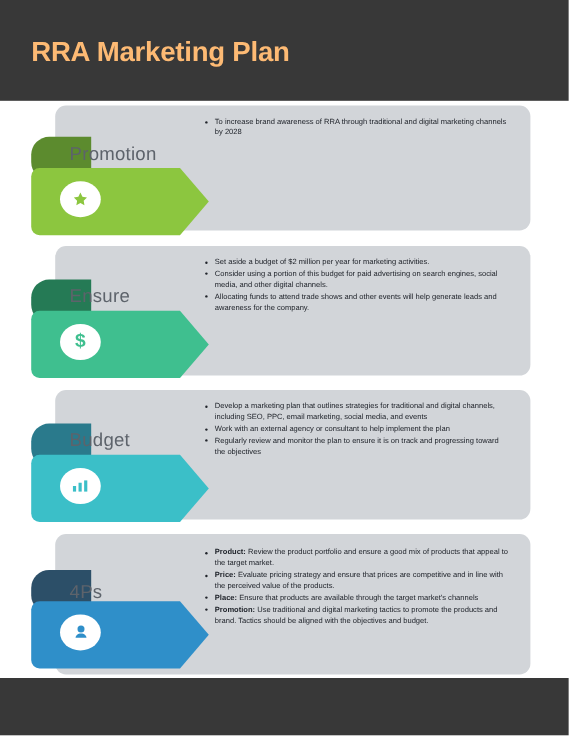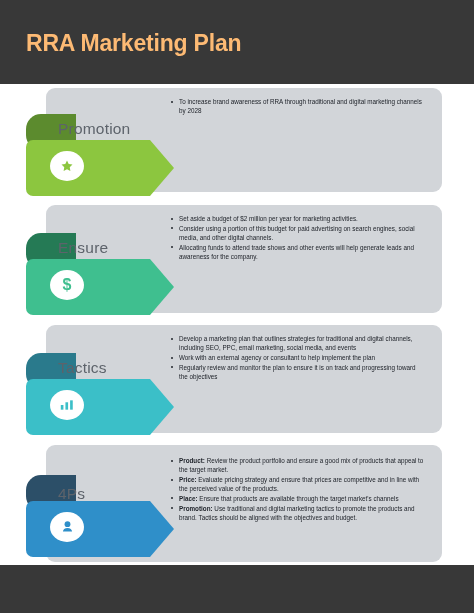--- a/index.html
+++ b/index.html
@@ -174,21 +174,21 @@
     <div class="panel" style="height:108px;">
       <div class="panel-body">
         <ul class="bullets">
           <li><span>Develop a marketing plan that outlines strategies for traditional and digital channels, including SEO, PPC, email marketing, social media, and events</span></li>
           <li><span>Work with an external agency or consultant to help implement the plan</span></li>
           <li><span>Regularly review and monitor the plan to ensure it is on track and progressing toward the objectives</span></li>
         </ul>
       </div>
     </div>
     <div class="tab" style="top:28px;background:#2A7A8C;"></div>
-    <div class="sec-label" style="top:34px;">Tactics</div>
+    <div class="sec-label" style="top:34px;">Budget</div>
     <div class="chev" style="top:54px;background:#3BBFC8;"></div>
     <div class="chev-point" style="top:54px;border-left:24px solid #3BBFC8;"></div>
     <div class="bubble-tail" style="top:74px;"></div>
     <div class="bubble" style="top:65px;"></div>
     <div class="bubble-glyph" style="top:65px;">
       <svg width="14" height="12" viewBox="0 0 18 14" aria-hidden="true">
         <rect x="1" y="7" width="3.4" height="6" fill="#3BBFC8"></rect>
         <rect x="7" y="3.5" width="3.4" height="9.5" fill="#3BBFC8"></rect>
         <rect x="13" y="1" width="3.4" height="12" fill="#3BBFC8"></rect>
       </svg>

